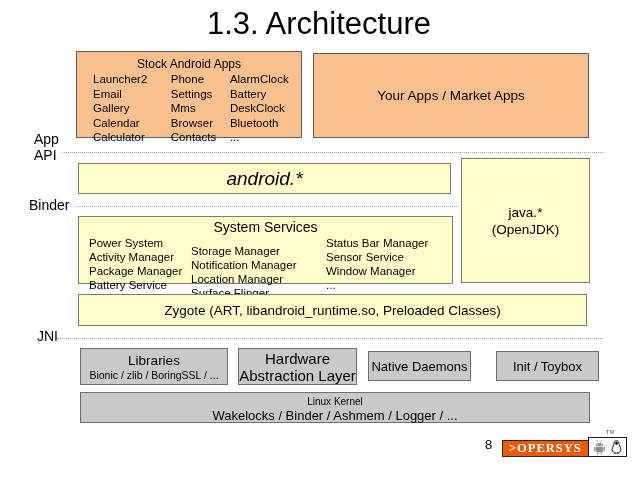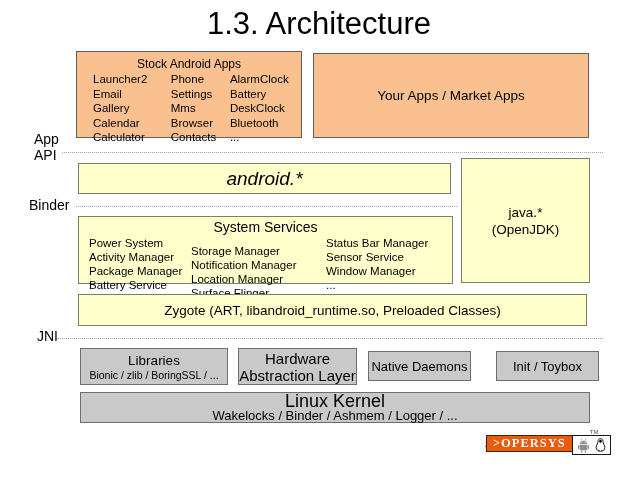--- a/index.html
+++ b/index.html
@@ -47,26 +47,26 @@
 
   .libraries { left:80px; top:348px; width:148px; height:37px; flex-direction:column; }
   .libraries .l1 { font-size:13.5px; line-height:16px; }
   .libraries .l2 { font-size:10.5px; line-height:12px; }
 
   .hal { left:238px; top:348px; width:119px; height:37px; font-size:15px; line-height:17px; }
   .daemons { left:368px; top:351px; width:103px; height:30px; font-size:13px; }
   .inittb  { left:482px; top:351px; width:103px; height:30px; font-size:13px;margin-left:14px; }
 
   .kernel { left:80px; top:392px; width:510px; height:31px; flex-direction:column; }
-  .kernel .l1 { font-size:18px; line-height:15px; }
+  .kernel .l1 { font-size:10px; line-height:15px; }
   .kernel .l2 { font-size:13px; line-height:13px; }
 
   .pagenum { position:absolute; left:485px; top:437px; font-size:13px; }
 
-  .logo { position:absolute; left:486px; top:435px; display:flex; align-items:flex-start; height:22px; }
+  .logo { position:absolute; left:502px; top:435px; display:flex; align-items:flex-end; height:22px; }
   .logo-orange {
     background:var(--logo-orange,#EA5B0C); color:#fff; display:flex; align-items:center;
     padding:0 6px; font-family:"Liberation Serif", serif; font-weight:bold;
     font-size:12.5px; letter-spacing:1px; border:1px solid #3a2314; border-right:none;
   }
   .logo-icons {
     background:#fff; border:1px solid #1a1a1a; display:flex; align-items:center;
     padding:0 2px; gap:1px;
   }
   .tm { position:absolute; left:104px; top:-6px; font-size:5.5px; color:#444; letter-spacing:0.5px; }

